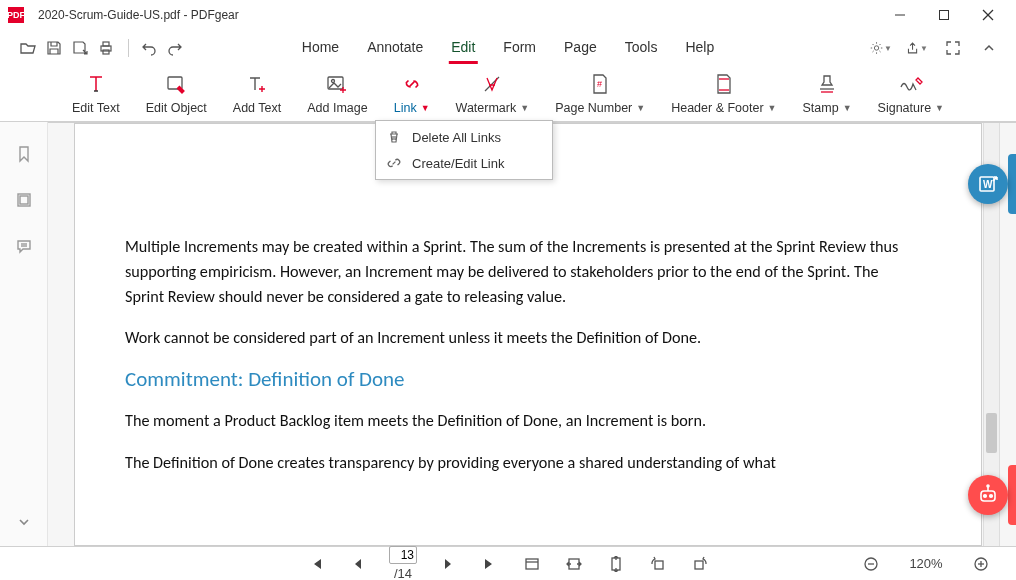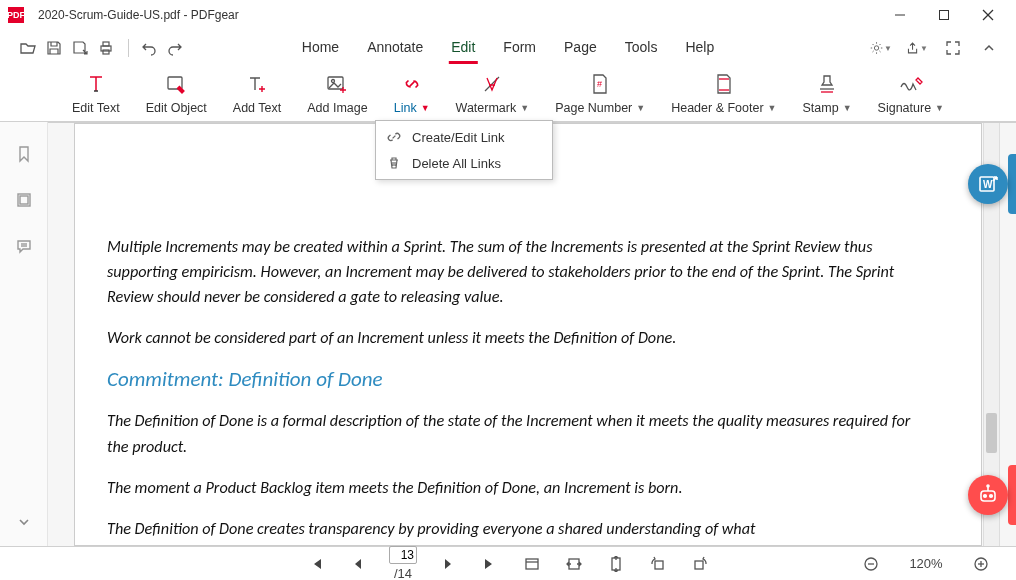--- a/index.html
+++ b/index.html
@@ -41,21 +41,21 @@
 
   
   .body-area { position:absolute; top:122px; bottom:34px; left:0; right:0; display:flex; }
   .left-sidebar { width:48px; background:#fafafa; border-right:1px solid #e5e5e5; display:flex; flex-direction:column; align-items:center; padding-top:20px; gap:22px; }
   .ls-btn { width:24px; height:24px; display:flex; align-items:center; justify-content:center; color:#888; cursor:pointer; }
   .left-sidebar .spacer { flex:1; }
   .ls-bottom { margin-bottom:12px; }
 
   
   .doc-wrap { flex:1; position:relative; overflow:hidden; background:#f6f6f6; border-top:1px solid #d0d0d0; }
-  .page { position:absolute; left:26px; right:34px; top:0; bottom:0; background:#fff; border:1px solid #ccc; padding: 110px 62px 20px 32px; font-style: italic; }
+  .page { position:absolute; left:26px; right:34px; top:0; bottom:0; background:#fff; border:1px solid #ccc; padding: 110px 62px 20px 50px; }
   .page p { font-size:16.2px; line-height:1.55; color:#111; margin-bottom:16px; font-family: Calibri, Arial, sans-serif; }
   .page h2 { font-size:21px; color:#2e8bc0; font-weight:400; margin: 10px 0 16px 0; font-family: Calibri, Arial, sans-serif; }
   .page .cut { white-space:nowrap; }
   .scrollbar-v { position:absolute; right:16px; top:0; bottom:0; width:17px; background:#f0f0f0; border-left:1px solid #ddd; border-right:1px solid #ddd; }
   .scrollbar-v .thumb { position:absolute; left:2px; right:2px; top:290px; height:40px; background:#c8c8c8; border-radius:2px; }
 
   
   .float-badge { position:absolute; right:8px; width:40px; height:40px; border-radius:50%; display:flex; align-items:center; justify-content:center; color:#fff; box-shadow:0 2px 6px rgba(0,0,0,0.3); z-index:40; cursor:pointer; }
   .badge-word { top:164px; background:#2e8bc0; }
   .badge-robot { top:475px; background:#ff4d4d; }
@@ -298,33 +298,33 @@
     <div class="lbl">
         <span class="lbl-text">Signature</span> 
         <span class="caret">▼</span>
       </div>
   </div>
 </div>
 
 <div class="dropdown">
   <div class="dd-item">
     <div class="dd-ic">
+        <svg width="14" height="14" viewBox="0 0 14 14" fill="none" stroke="#666" stroke-width="1.2">
+          <path d="M3 4 H11 M5 4 V2 H9 V4 M4 4 L5 12 H9 L10 4 M6 6 V10 M8 6 V10"></path>
+        </svg>
+      </div>
+    <span>Delete All Links</span>
+  </div>
+  <div class="dd-item">
+    <div class="dd-ic">
         <svg width="14" height="14" viewBox="0 0 14 14" fill="none" stroke="#666" stroke-width="1.3">
           <path d="M4 8 A2.5 2.5 0 0 1 4 3 L6 3 M10 6 A2.5 2.5 0 0 1 10 11 L8 11 M5 7 H9" transform="rotate(-45 7 7)"></path>
         </svg>
       </div>
     <span>Create/Edit Link</span>
-  </div>
-  <div class="dd-item">
-    <div class="dd-ic">
-        <svg width="14" height="14" viewBox="0 0 14 14" fill="none" stroke="#666" stroke-width="1.2">
-          <path d="M3 4 H11 M5 4 V2 H9 V4 M4 4 L5 12 H9 L10 4 M6 6 V10 M8 6 V10"></path>
-        </svg>
-      </div>
-    <span>Delete All Links</span>
   </div>
 </div>
 
 <div class="body-area">
   <div class="left-sidebar">
     <div class="ls-btn">
         <svg width="18" height="18" viewBox="0 0 18 18" fill="none" stroke="#999" stroke-width="1.4">
           <path d="M5 2 H13 V16 L9 12 L5 16 Z"></path>
         </svg>
       </div>
@@ -347,21 +347,20 @@
           <path d="M3 5 L7 9 L11 5"></path>
         </svg>
       </div>
   </div>
 
   <div class="doc-wrap">
     <div class="page">
       <p>Multiple Increments may be created within a Sprint. The sum of the Increments is presented at the Sprint Review thus supporting empiricism. However, an Increment may be delivered to stakeholders prior to the end of the Sprint. The Sprint Review should never be considered a gate to releasing value.</p>
       <p>Work cannot be considered part of an Increment unless it meets the Definition of Done.</p>
       <h2>Commitment: Definition of Done</h2>
-      <p>The Definition of Done is a formal description of the state of the Increment when it meets the quality measures required for the product.</p>
       <p>The moment a Product Backlog item meets the Definition of Done, an Increment is born.</p>
       <p class="cut">The Definition of Done creates transparency by providing everyone a shared understanding of what</p>
     </div>
     <div class="scrollbar-v">
       <div class="thumb"></div>
     </div>
   </div>
 </div>
 
 <div class="float-edge edge-word"></div>

